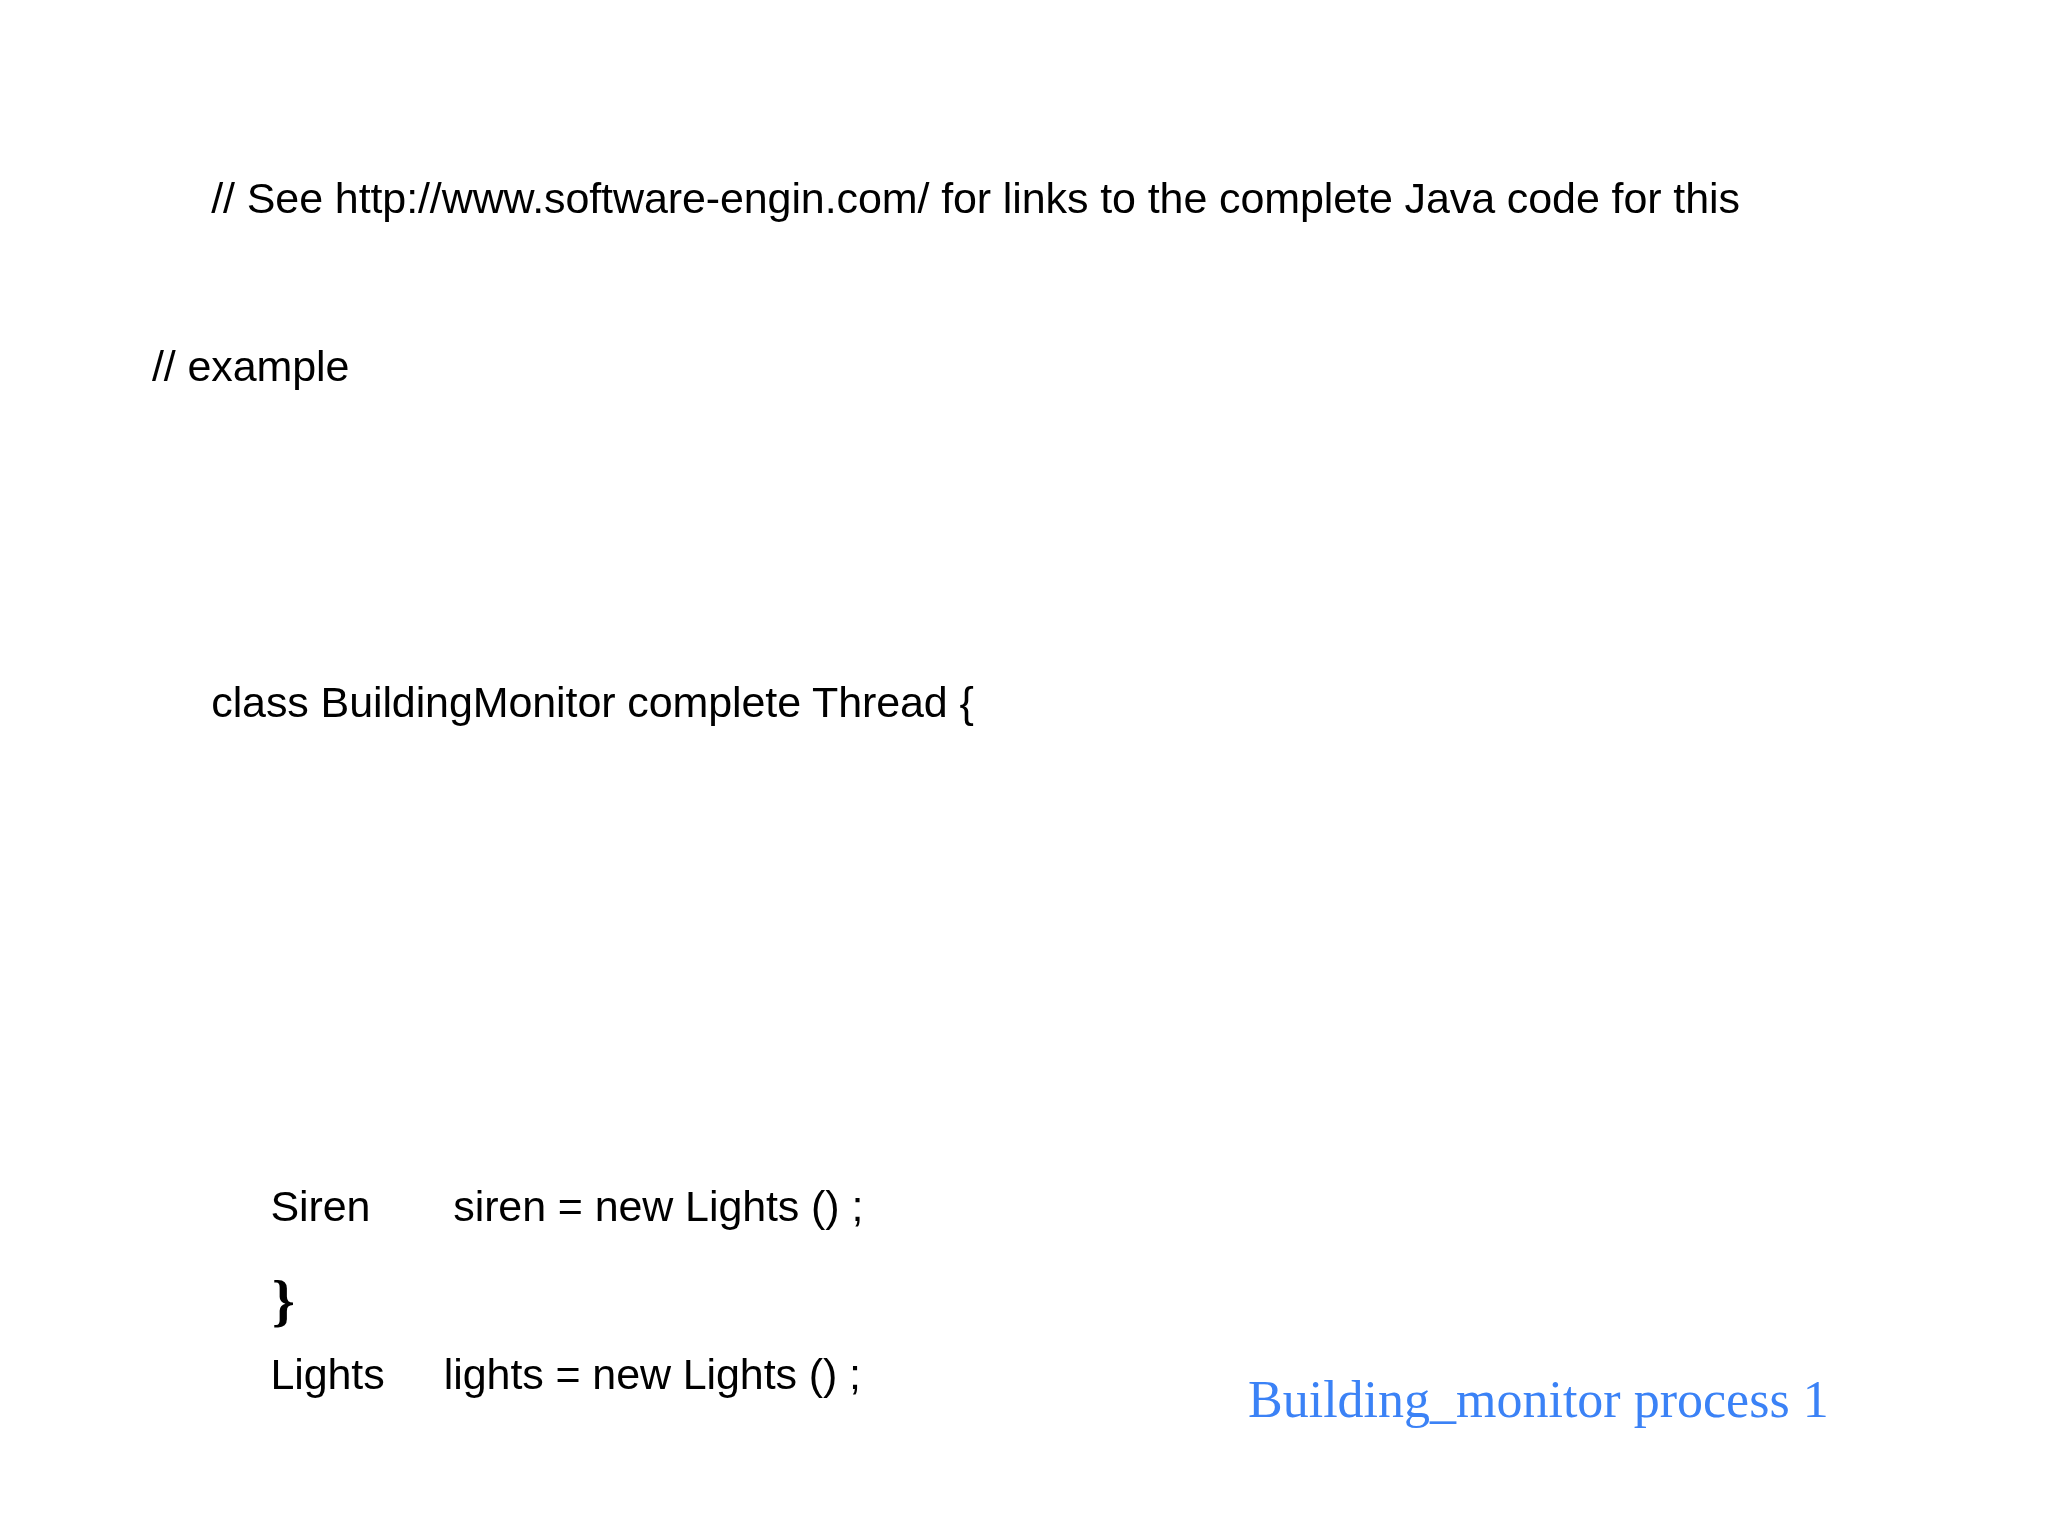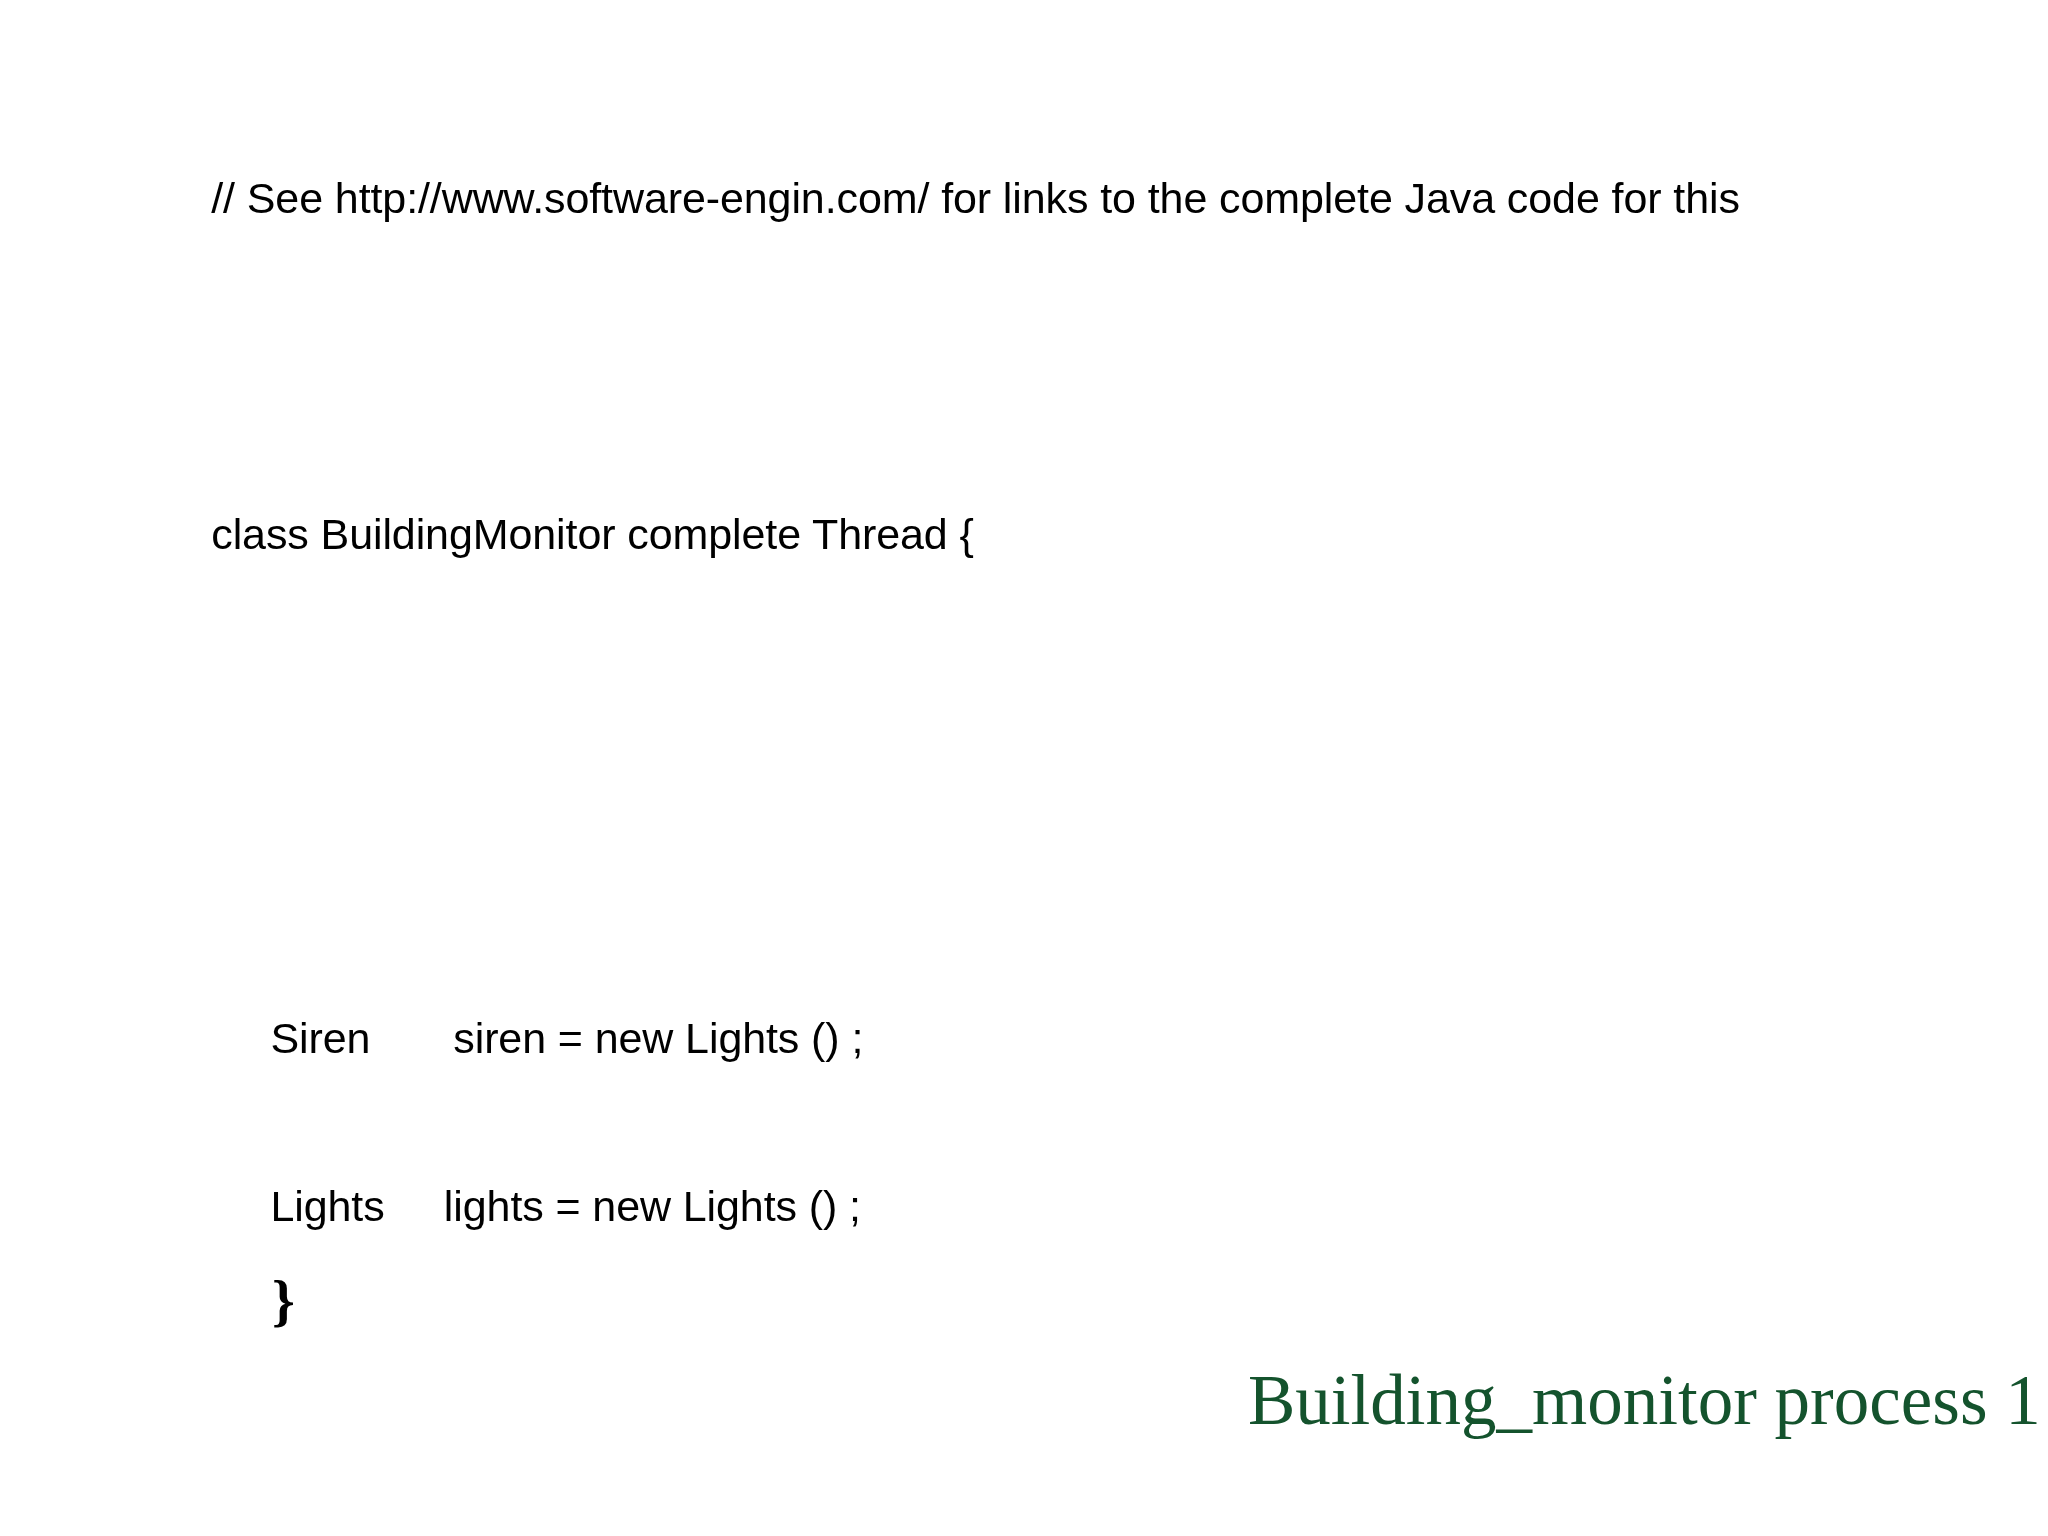--- a/index.html
+++ b/index.html
@@ -46,33 +46,34 @@
     font-weight: bold;
     font-size: 58px;
     line-height: 58px;
     color: #000000;
   }
   .caption {
     position: absolute;
     left: 1248px;
     top: 1368px;
     font-family: "Liberation Serif", serif;
-    font-size: 71px;
+    font-size: 52px;
     line-height: 64px;
-    color: #14532d;
+    color: #3b82f6;
     white-space: pre;
   }
 </style>
 </head>
 <body>
 
 <div id="slide">
 
   <div class="code-block">
     <div class="code-line">     // See http://www.software-engin.com/ for links to the complete Java code for this</div>
+    <div class="code-line">// example</div>
     <div class="code-line blank"></div>
     <div class="code-line">     class BuildingMonitor complete Thread {</div>
     <div class="code-line blank"></div>
     <div class="code-line blank"></div>
     <div class="code-line">          Siren       siren = new Lights () ;</div>
     <div class="code-line">          Lights     lights = new Lights () ;</div>
     
     
     
     

